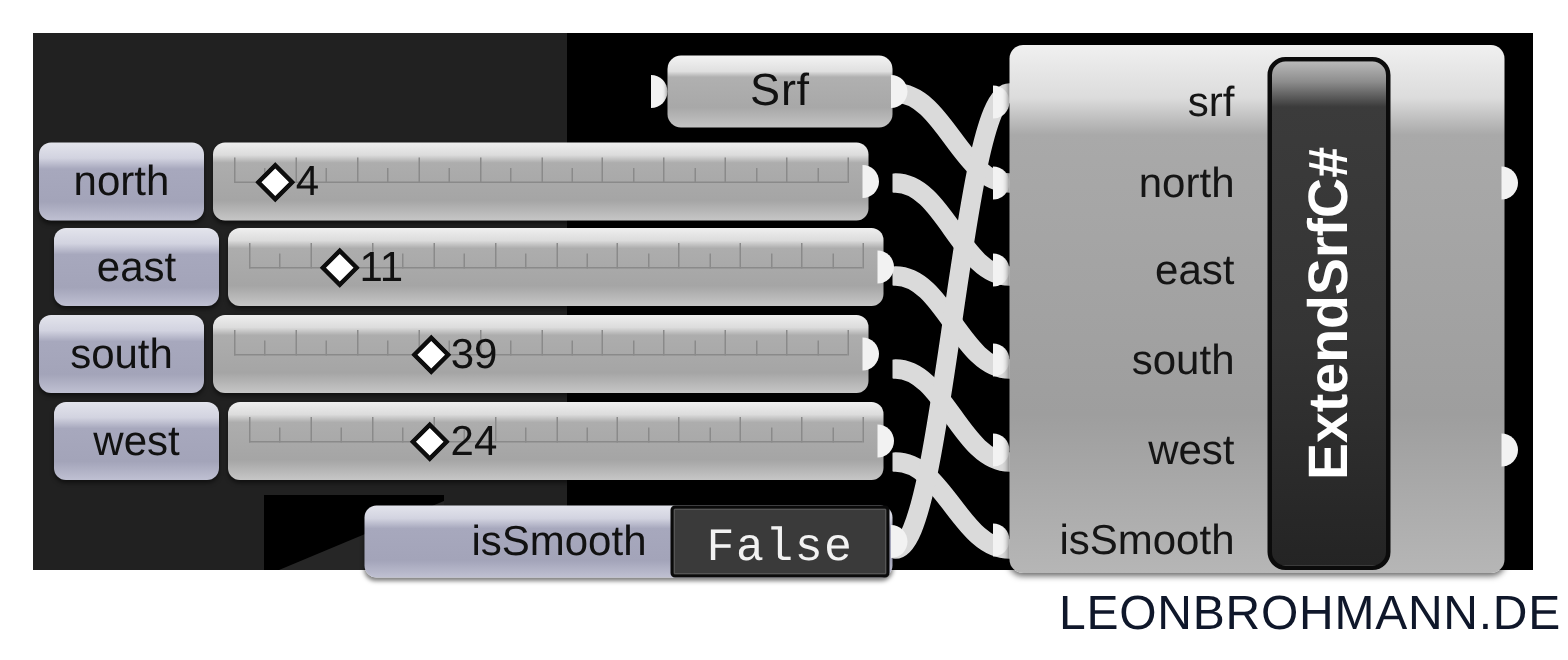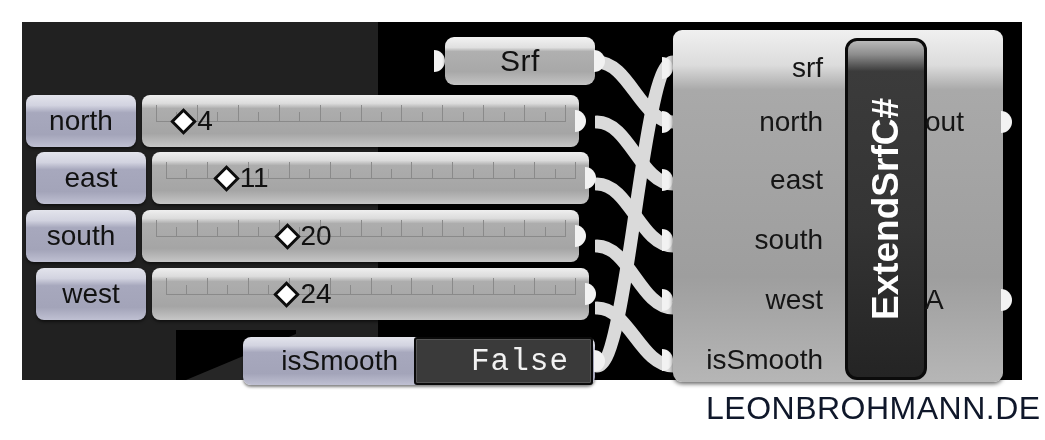--- a/index.html
+++ b/index.html
@@ -46,22 +46,22 @@
   .diamond{width:13px;height:13px;background:#fff;border:3px solid #0d0d0d;transform:rotate(45deg);}
   .hval{font-size:28px;color:#111;line-height:1;}
 
   
   .toggle{position:absolute;left:243px;top:337px;width:352px;height:48px;border-radius:8px;
       display:flex;align-items:center;justify-content:flex-end;
       background:linear-gradient(to bottom,#e3e4ec 0%,#d2d3e0 18%,#a7a8bd 32%,#a3a4b9 76%,#bfc0d2 100%);
       box-shadow:0 2px 3px rgba(0,0,0,.5);}
   .toggle .tlabel{font-size:28px;color:#111;margin-right:16px;}
   .tvalue{width:142px;height:44px;margin-right:2px;border:2px solid #0a0a0a;border-radius:3px;
-      background:#3a3a3a;display:flex;align-items:center;justify-content:center;
-      box-shadow:inset 0 0 0 1px #555;padding-left:33px;}
+      background:#3a3a3a;display:flex;align-items:flex-end;justify-content:center;
+      box-shadow:inset 0 0 0 1px #555;}
   .tvalue span{font-family:"Liberation Mono",monospace;font-size:31px;color:#f2f2f2;letter-spacing:1px;}
 
   
   .wires{position:absolute;left:595px;top:22px;width:80px;height:358px;}
 
   
   .node{position:absolute;left:673px;top:30px;width:330px;height:352px;border-radius:9px;
       background:linear-gradient(to bottom,#f0f0f0 0%,#dcdcdc 10%,#a9a9a9 17%,#9e9e9e 70%,#b6b6b6 100%);
       box-shadow:0 2px 4px rgba(0,0,0,.6);}
   .node-inputs{position:absolute;left:0;top:0;width:160px;height:100%;}
@@ -198,21 +198,21 @@
             <div class="tick major" style="left: 70%;"></div>
             <div class="tick minor" style="left: 75%;"></div>
             <div class="tick major" style="left: 80%;"></div>
             <div class="tick minor" style="left: 85%;"></div>
             <div class="tick major" style="left: 90%;"></div>
             <div class="tick minor" style="left: 95%;"></div>
             <div class="tick major" style="left: 100%;"></div>
           </div>
           <div class="handle" style="left: 135.5px;">
             <div class="diamond"></div>
-            <div class="hval">20</div>
+            <div class="hval">39</div>
           </div>
         </div>
       </div>
       <div class="row" style="left: 36px; top: 268px;">
         <div class="lbl">
           <span>west</span>
         </div>
         <div class="slider">
           <div class="ticks">
             <div class="tick major" style="left: 0%;"></div>
@@ -267,24 +267,20 @@
         <div class="port" style="top: 38px;">srf</div>
         <div class="port" style="top: 92px;">north</div>
         <div class="port" style="top: 150px;">east</div>
         <div class="port" style="top: 210px;">south</div>
         <div class="port" style="top: 270px;">west</div>
         <div class="port" style="top: 330px;">isSmooth</div>
       </div>
     <div class="node-title">
       <span>ExtendSrfC#</span>
     </div>
-    <div class="node-outputs" id="node-outputs">
-        <div class="oport" style="top: 92px;">out</div>
-        <div class="oport" style="top: 270px;">A</div>
-      </div>
   </div>
 
   <div id="node-output-nubs">
       <div class="nub outp right" style="left: 1001px; top: 111px;"></div>
       <div class="nub outp right" style="left: 1001px; top: 289px;"></div>
     </div>
 
   <div class="watermark">LEONBROHMANN.DE</div>
 <div class="nub outp right" style="left: 575px; top: 110px;"></div>
     <div class="nub outp right" style="left: 585px; top: 167px;"></div>

